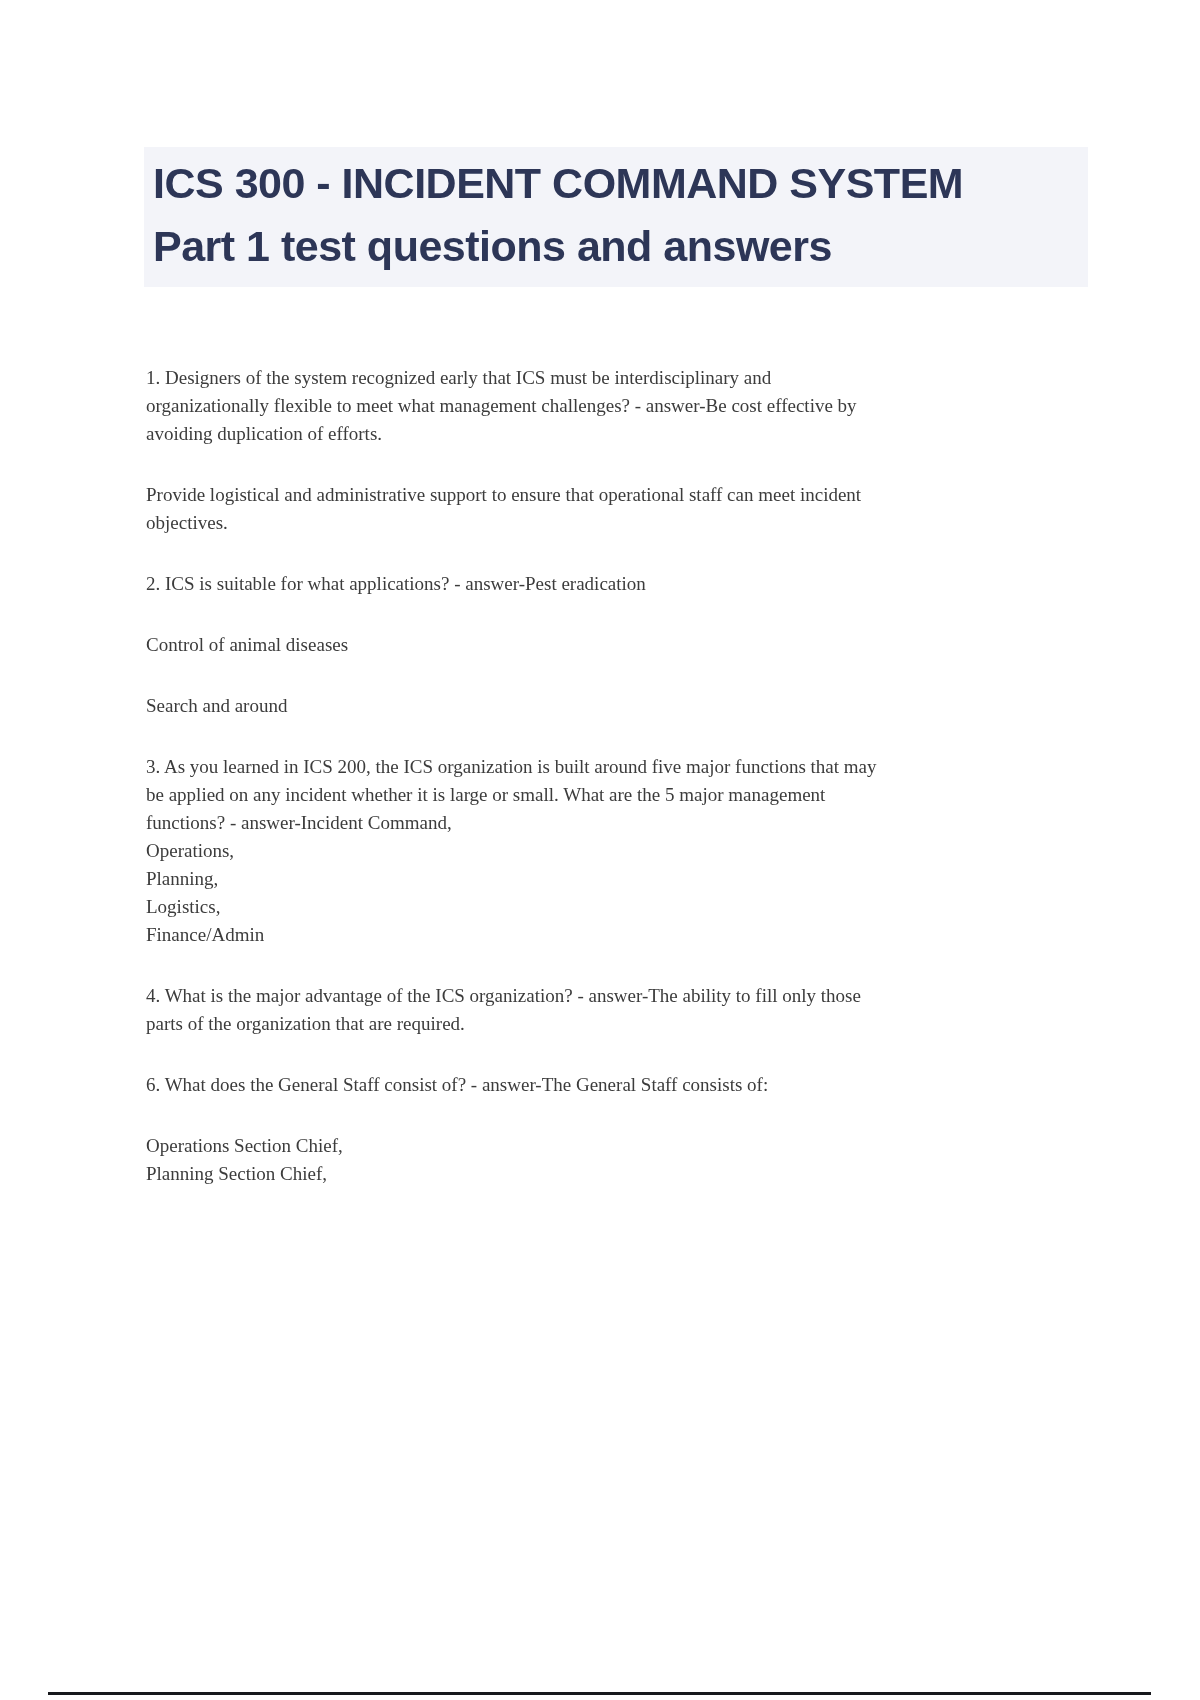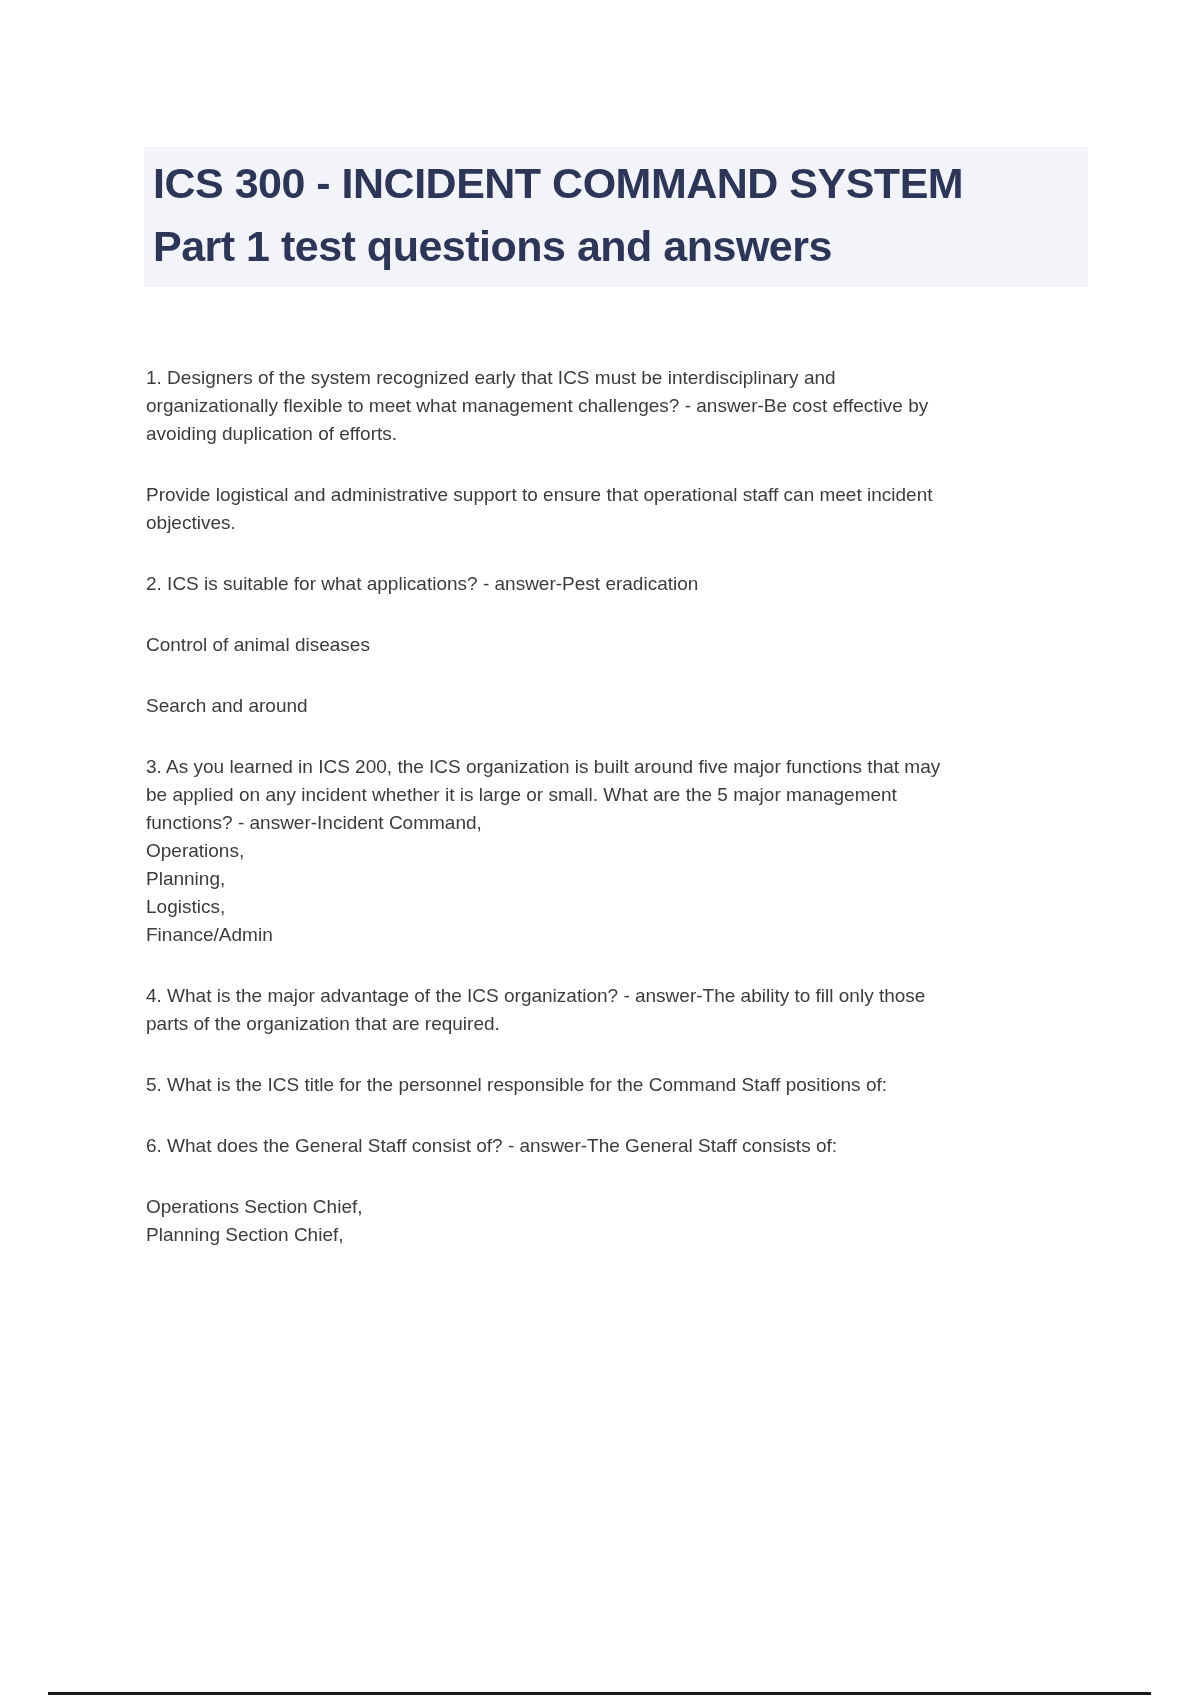--- a/index.html
+++ b/index.html
@@ -42,20 +42,21 @@
     left: 146px;
     top: 364px;
     width: 944px;
     color: var(--body-text);
     font-size: 19px;
     line-height: 28px;
   }
   .para {
     white-space: pre-line;
     margin-bottom: 33px;
+    font-family: Liberation Serif, serif;
   }
   .footer-divider {
     position: absolute;
     left: 48px;
     top: 1692px;
     width: 1103px;
     height: 3px;
     background: var(--divider);
   }
 </style>
@@ -78,21 +79,20 @@
     <div class="para">Search and around</div>
     <div class="para">3. As you learned in ICS 200, the ICS organization is built around five major functions that may
 be applied on any incident whether it is large or small. What are the 5 major management
 functions? - answer-Incident Command,
 Operations,
 Planning,
 Logistics,
 Finance/Admin</div>
     <div class="para">4. What is the major advantage of the ICS organization? - answer-The ability to fill only those
 parts of the organization that are required.</div>
-    <div class="para">5. What is the ICS title for the personnel responsible for the Command Staff positions of:</div>
     <div class="para">6. What does the General Staff consist of? - answer-The General Staff consists of:</div>
     <div class="para">Operations Section Chief,
 Planning Section Chief,</div>
   </div>
 
   <div class="footer-divider"></div>
 
 </div>
 
 </body></html>

